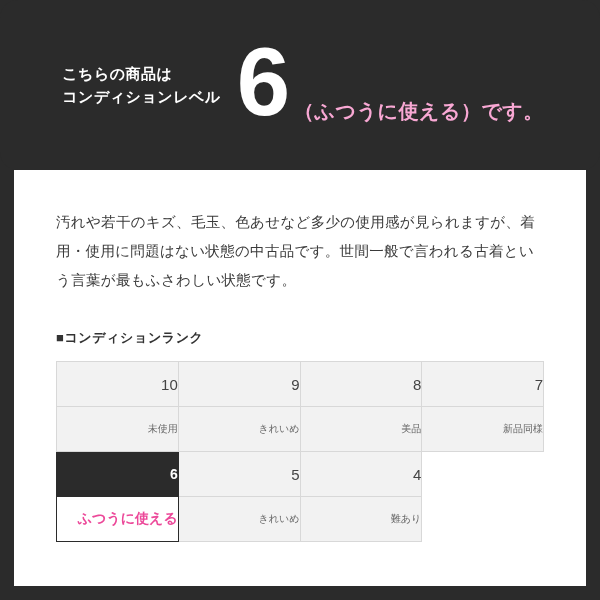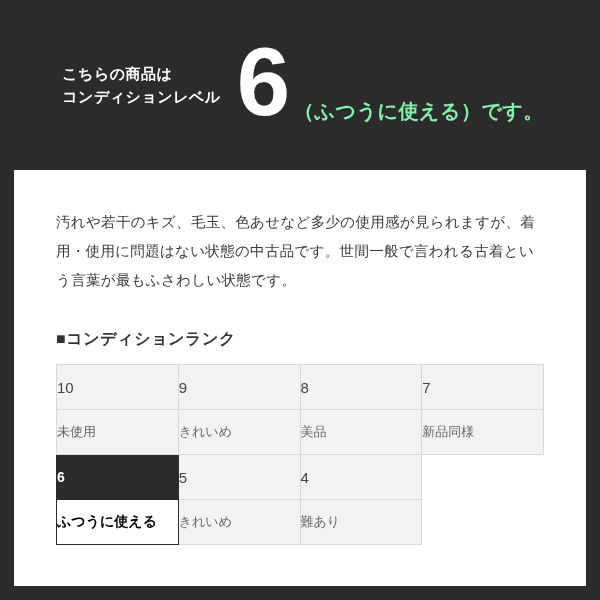--- a/index.html
+++ b/index.html
@@ -56,21 +56,21 @@
     line-height: 0.9;
     font-weight: bold;
     color: #ffffff;
     letter-spacing: -2px;
     position: relative;
     top: -3px;
   }
   .header-tail {
     font-size: 20px;
     font-weight: bold;
-    color: #86efac;
+    color: #f9a8d4;
     letter-spacing: 0.5px;
     margin-left: 6px;
     position: relative;
     top: 8px;
     margin-top: 37px;
   }
 
   
   .card {
     position: absolute;
@@ -84,64 +84,64 @@
     padding: 38px 42px 0 42px;
   }
   .desc {
     font-size: 14.5px;
     line-height: 2.0;
     color: #3a3a3a;
     letter-spacing: 0.3px;
     margin: 0 0 34px 0;
   }
   .section-title {
-    font-size: 16px;
+    font-size: 13px;
     font-weight: bold;
     color: #333333;
     letter-spacing: 0.6px;
     margin: 0 0 14px 0;
   }
 
   
   .rank-table {
     border-collapse: collapse;
     width: 488px;
     table-layout: fixed;
   }
   .rank-table td {
     border: 1px solid #d8d8d8;
     height: 44px;
-    text-align: left;
+    text-align: right;
     vertical-align: middle;
     font-size: 14px;
     color: #555555;
     background: #f2f2f2;
     padding: 0;
   }
   .rank-table td.num {
     font-size: 15px;
     color: #444444;
   }
   .rank-table td.label {
-    font-size: 13px;
+    font-size: 10px;
     color: #666666;
   }
   .rank-table td.empty {
     background: #ffffff;
     border-color: #ffffff;
   }
   .rank-table td.sel-num {
     background: #2b2b2b;
     color: #ffffff;
     font-weight: bold;
     border-color: #2b2b2b;
   }
   .rank-table td.sel-label {
     background: #ffffff;
-    color: #000000;
+    color: #ec4899;
     font-weight: bold;
     border: 1px solid #2b2b2b;
     border-top: none;
     font-size: 14px;
   }
   .footer-band {
     position: absolute;
     left: 0;
     bottom: 0;
     width: 600px;

